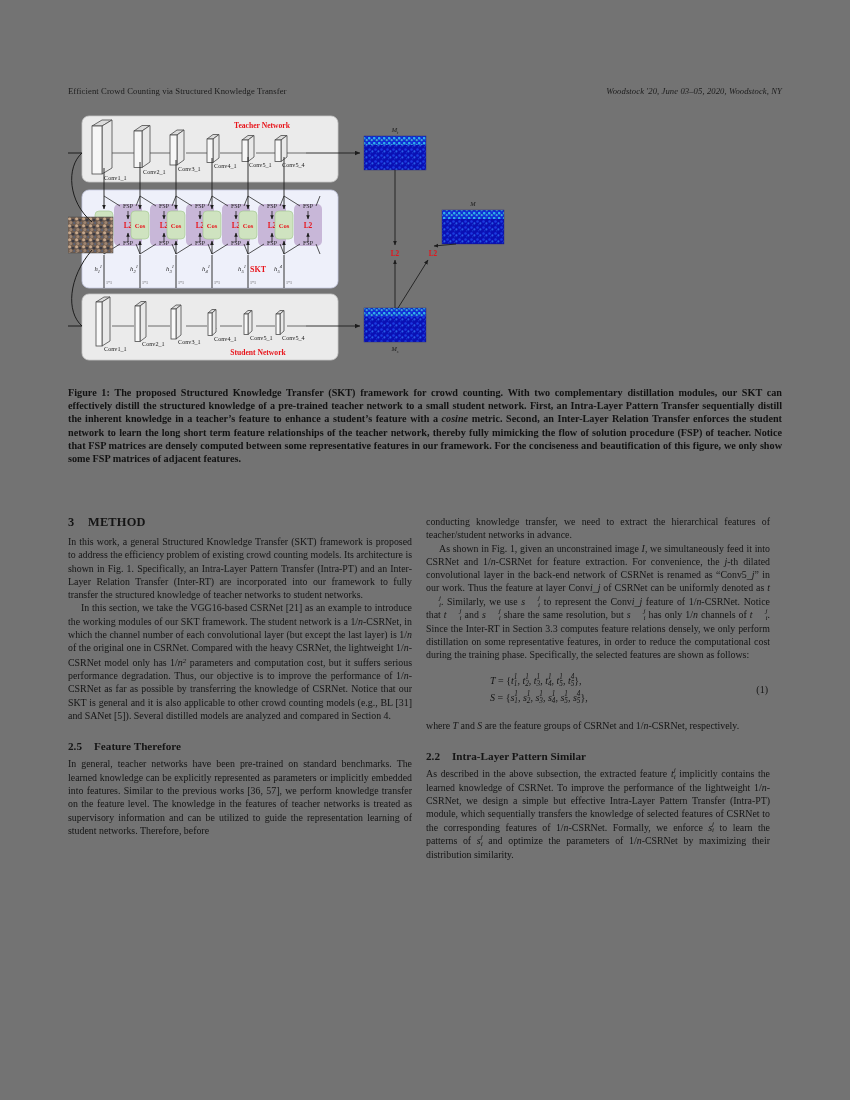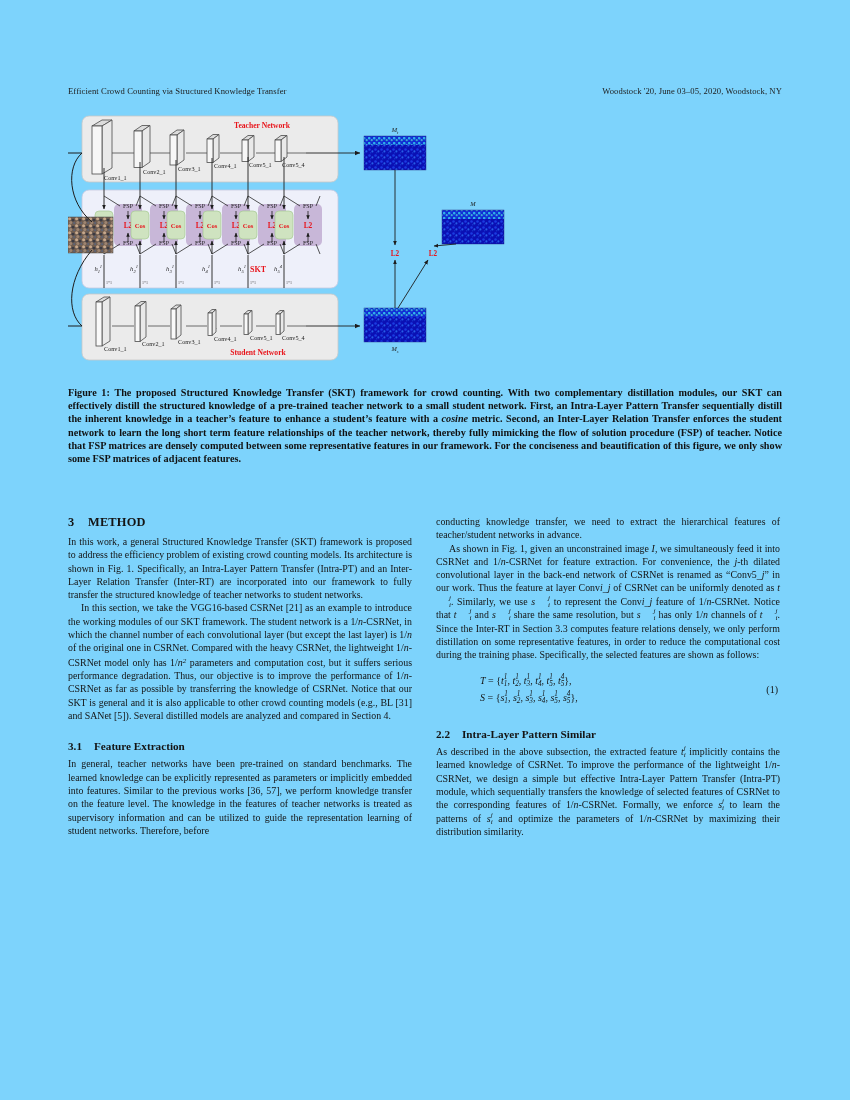--- a/index.html
+++ b/index.html
@@ -13,38 +13,38 @@
     position: relative;
     font-family: "Liberation Serif", "DejaVu Serif", serif;
     color: #1a1a1a;
     overflow: hidden;
   }
   .page {
     position: absolute;
     left: 0; top: 0;
     width: 850px;
     height: 1100px;
-    background: #7dd3fc;
+    background: #737373;
   }
 
   
   .runhead {
     position: absolute;
     left: 68px;
     top: 86px;
     width: 714px;
     display: flex;
     justify-content: space-between;
     align-items: baseline;
     font-size: 8.6px;
     letter-spacing: .1px;
     color: #1c1c1c;
   }
   .runhead .left  { white-space: nowrap; }
-  .runhead .right { white-space: nowrap; }
+  .runhead .right { white-space: nowrap; font-style: italic; }
 
   
   .figure-wrap {
     position: absolute;
     left: 68px;
     top: 112px;
     width: 714px;
     height: 265px;
     text-align: center;
   }
@@ -70,21 +70,21 @@
     position: absolute;
     top: 515px;
     width: 344px;
     font-size: 9.9px;
     line-height: 13.3px;
     text-align: justify;
     text-justify: inter-word;
     color: #141414;
   }
   .col-left  { left: 68px; }
-  .col-right { left: 436px; }
+  .col-right { left: 426px; }
 
   h2.sec {
     font-size: 12.4px;
     font-weight: bold;
     margin: 0 0 5px 0;
     line-height: 15px;
     letter-spacing: .2px;
   }
   h2.sec .num { display: inline-block; min-width: 20px; }
   h3.subsec {
@@ -112,21 +112,21 @@
   }
   .subsup span { display: block; }
 
   
   .eqn {
     position: relative;
     margin: 10px 0 9px 0;
     min-height: 38px;
   }
   .eqn-body {
-    margin-left: 44px;
+    margin-left: 64px;
     font-size: 10px;
     line-height: 17px;
   }
   .eqn-num {
     position: absolute;
     right: 2px;
     top: 11px;
     font-size: 10px;
   }
   .eqline { white-space: nowrap; }
@@ -489,21 +489,21 @@
 
     <p class="para first">
       <span>In this work, a general Structured Knowledge Transfer (SKT) framework is proposed to address the efficiency problem of existing crowd counting models. Its architecture is shown in Fig. 1. Specifically, an Intra-Layer Pattern Transfer (Intra-PT) and an Inter-Layer Relation Transfer (Inter-RT) are incorporated into our framework to fully transfer the structured knowledge of teacher networks to student networks.</span>
     </p>
 
     <p class="para">
       <span>In this section, we take the VGG16-based CSRNet [21] as an example to introduce the working modules of our SKT framework. The student network is a 1/</span><i class="it">n</i><span>-CSRNet, in which the channel number of each convolutional layer (but except the last layer) is 1/</span><i class="it">n</i><span> of the original one in CSRNet. Compared with the heavy CSRNet, the lightweight 1/</span><i class="it">n</i><span>-CSRNet model only has 1/</span><i class="it">n</i><span class="sup">2</span><span> parameters and computation cost, but it suffers serious performance degradation. Thus, our objective is to improve the performance of 1/</span><i class="it">n</i><span>-CSRNet as far as possible by transferring the knowledge of CSRNet. Notice that our SKT is general and it is also applicable to other crowd counting models (e.g., BL [31] and SANet [5]). Several distilled models are analyzed and compared in Section 4.</span>
     </p>
 
     <h3 class="subsec">
-      <span class="num">3.1</span><span>Feature Extraction</span>
+      <span class="num">2.5</span><span>Feature Therefore</span>
     </h3>
     <p class="para first">
       <span>In general, teacher networks have been pre-trained on standard benchmarks. The learned knowledge can be explicitly represented as parameters or implicitly embedded into features. Similar to the previous works [36, 57], we perform knowledge transfer on the feature level. The knowledge in the features of teacher networks is treated as supervisory information and can be utilized to guide the representation learning of student networks. Therefore, before</span>
     </p>
   </div>
 
   <div class="col col-right">
     <p class="para first">
       <span>conducting knowledge transfer, we need to extract the hierarchical features of teacher/student networks in advance.</span>
     </p>
@@ -517,20 +517,23 @@
         <div class="eqline">
           <i class="it">T</i><span> = {</span><i class="it">t</i><span class="subsup"><span>1</span><span>1</span></span>, <i class="it">t</i><span class="subsup"><span>1</span><span>2</span></span>, <i class="it">t</i><span class="subsup"><span>1</span><span>3</span></span>, <i class="it">t</i><span class="subsup"><span>1</span><span>4</span></span>, <i class="it">t</i><span class="subsup"><span>1</span><span>5</span></span>, <i class="it">t</i><span class="subsup"><span>4</span><span>5</span></span>},
         </div>
         <div class="eqline">
           <i class="it">S</i><span> = {</span><i class="it">s</i><span class="subsup"><span>1</span><span>1</span></span>, <i class="it">s</i><span class="subsup"><span>1</span><span>2</span></span>, <i class="it">s</i><span class="subsup"><span>1</span><span>3</span></span>, <i class="it">s</i><span class="subsup"><span>1</span><span>4</span></span>, <i class="it">s</i><span class="subsup"><span>1</span><span>5</span></span>, <i class="it">s</i><span class="subsup"><span>4</span><span>5</span></span>},
         </div>
       </div>
       <div class="eqn-num">(1)</div>
     </div>
 
+    <p class="para first">
+      <span>where </span><i class="it">T</i><span> and </span><i class="it">S</i><span> are the feature groups of CSRNet and 1/</span><i class="it">n</i><span>-CSRNet, respectively.</span>
+    </p>
 
     <h3 class="subsec">
       <span class="num">2.2</span><span>Intra-Layer Pattern Similar</span>
     </h3>
 
     <p class="para first">
       <span>As described in the above subsection, the extracted feature </span><i class="it">t</i><span class="subsup"><span>j</span><span>i</span></span><span> implicitly contains the learned knowledge of CSRNet. To improve the performance of the lightweight 1/</span><i class="it">n</i><span>-CSRNet, we design a simple but effective Intra-Layer Pattern Transfer (Intra-PT) module, which sequentially transfers the knowledge of selected features of CSRNet to the corresponding features of 1/</span><i class="it">n</i><span>-CSRNet. Formally, we enforce </span><i class="it">s</i><span class="subsup"><span>j</span><span>i</span></span><span> to learn the patterns of </span><i class="it">s</i><span class="subsup"><span>j</span><span>i</span></span><span> and optimize the parameters of 1/</span><i class="it">n</i><span>-CSRNet by maximizing their distribution similarity.</span>
     </p>
   </div>
 

